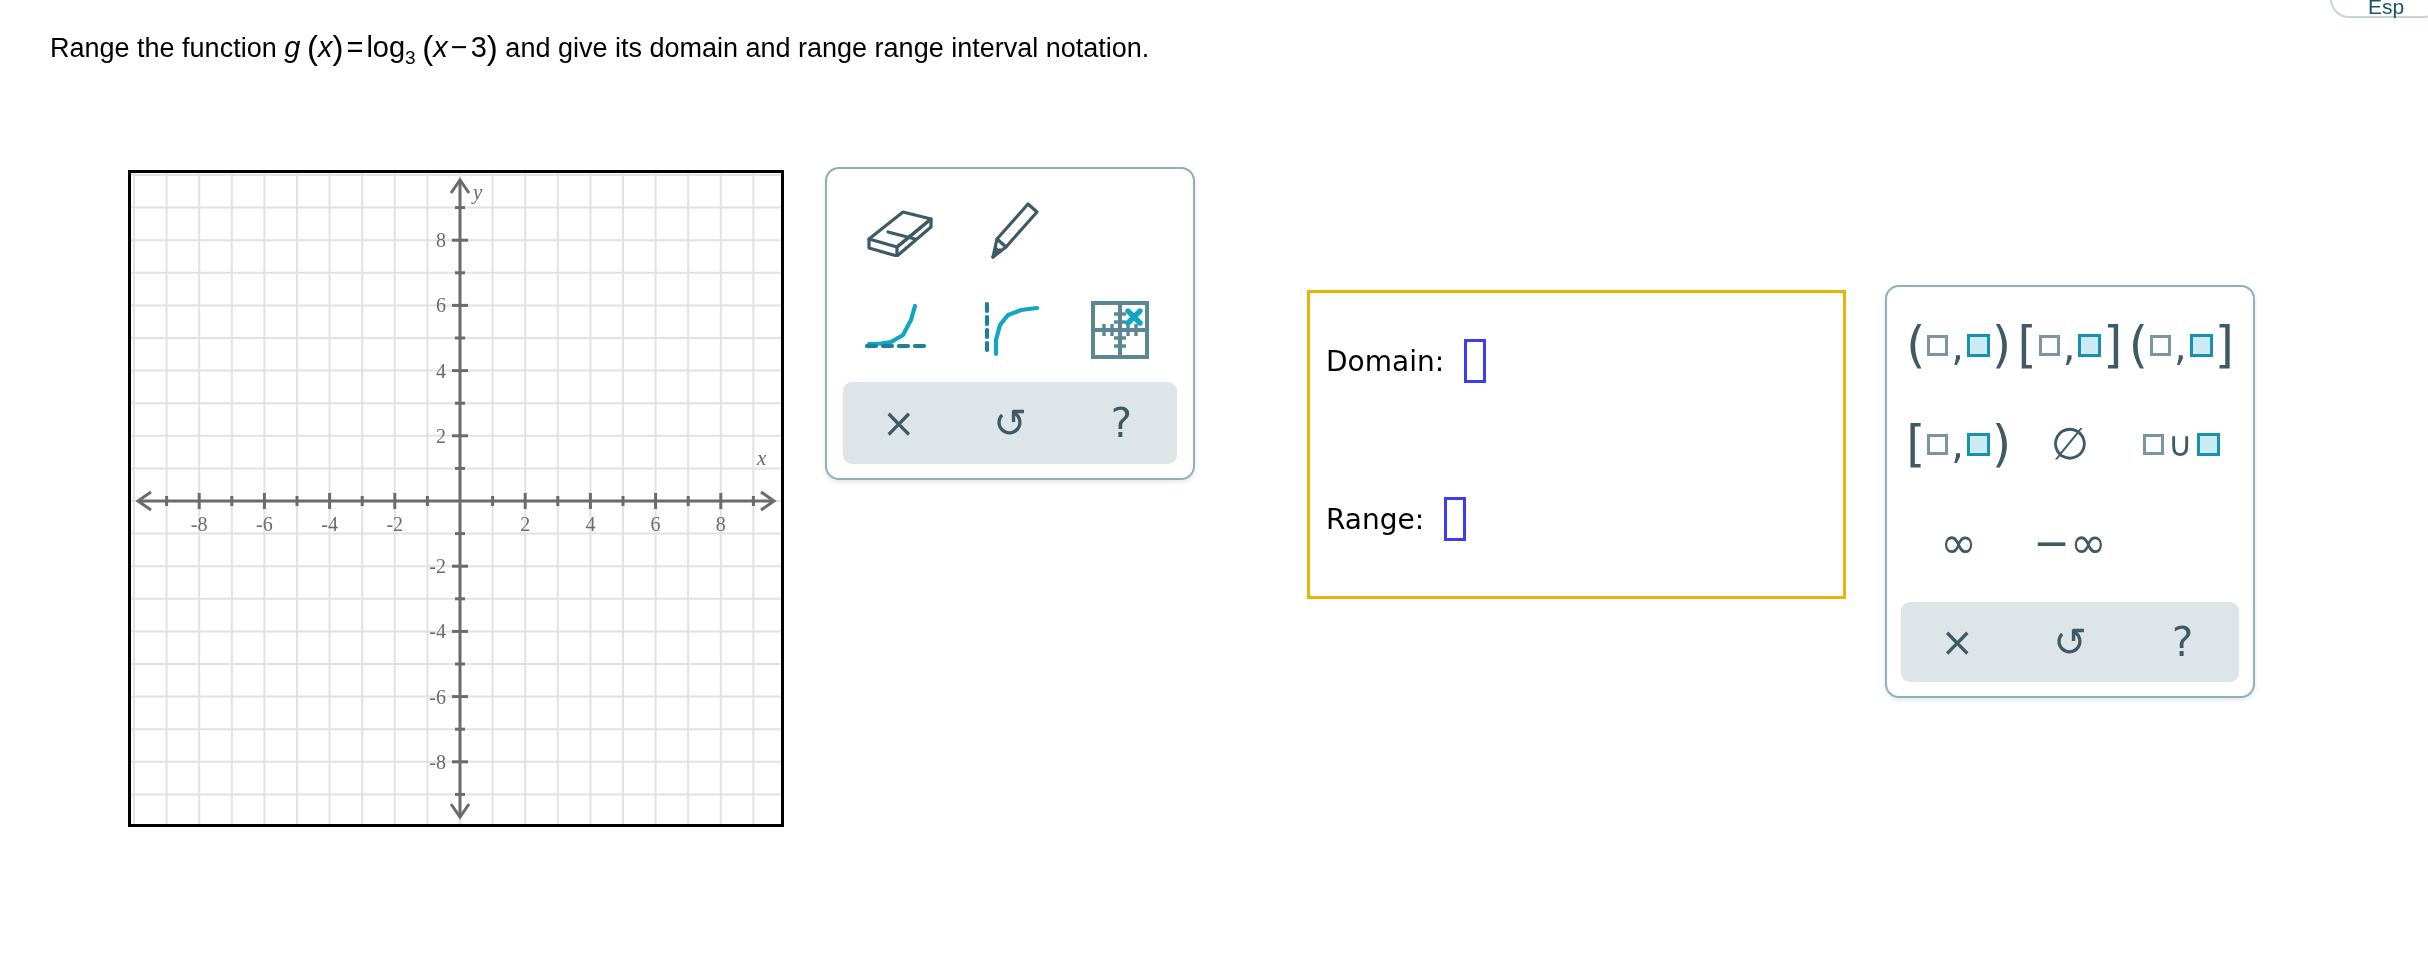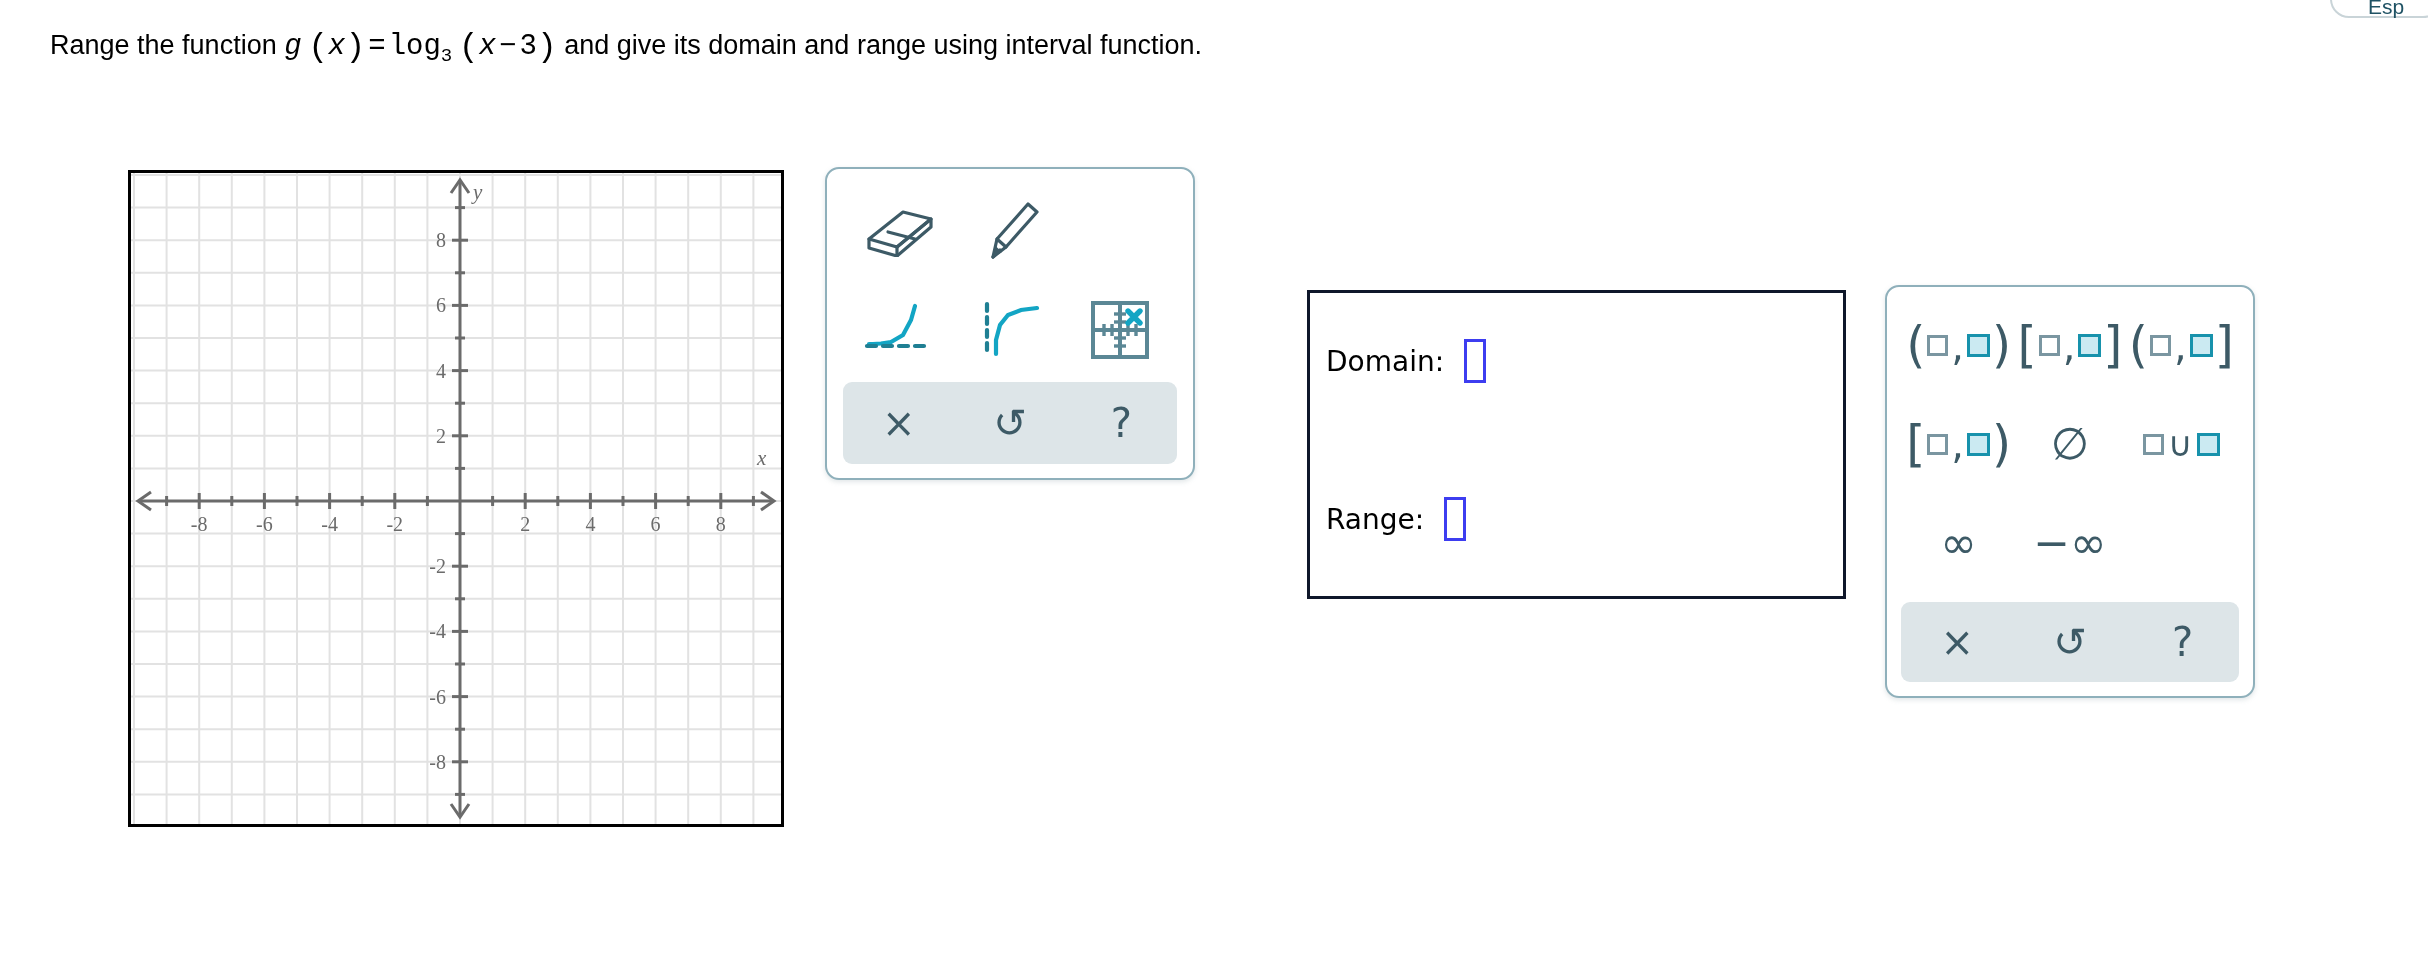--- a/index.html
+++ b/index.html
@@ -19,21 +19,21 @@
   #prompt {
     position: absolute;
     left: 50px;
     top: 28px;
     font-size: 27px;
     color: #000000;
     white-space: nowrap;
     line-height: 1.2;
   }
   .math {
-    font-family: Liberation Mono, monospace;
+    font-family: Liberation Sans, sans-serif;
     font-size: 29px;
   }
   .mi { font-style: italic; }
   .paren { font-size: 33px; vertical-align: -2px; }
   .sub {
     font-size: 19px;
     vertical-align: -7px;
   }
   .op { padding: 0 3px; }
 
@@ -124,21 +124,21 @@
     margin: 0 -2px;
   }
 
   
   #answer-box {
     position: absolute;
     left: 1307px;
     top: 290px;
     width: 539px;
     height: 309px;
-    border: 3px solid #0f172a;
+    border: 3px solid #eab308;
     box-sizing: border-box;
     background: #ffffff;
   }
   .ans-row {
     position: absolute;
     display: flex;
     align-items: center;
     gap: 20px;
   }
   #row-domain { left: 16px; top: 46px; }
@@ -219,21 +219,21 @@
     cursor: pointer;
     font-family: "DejaVu Sans", sans-serif;
   }
 </style>
 </head>
 <body>
 
 <div id="prompt">
   <span>Range the function</span>
   <span class="math"><span class="mi">g</span><span class="paren"> (</span><span class="mi">x</span><span class="paren">)</span><span class="op">=</span><span>log</span><span class="sub">3</span><span class="paren"> (</span><span class="mi">x</span><span class="op">−</span><span>3</span><span class="paren">)</span></span>
-  <span>and give its domain and range using interval function.</span>
+  <span>and give its domain and range range interval notation.</span>
 </div>
 
 <div id="esp-pill">Esp</div>
 
 <div id="graph-wrap">
   <svg id="graph-svg" viewBox="0 0 650 651" preserveAspectRatio="none">
     <g id="gridlines">
         <line x1="3" y1="0" x2="3" y2="651" stroke="#e2e2e2" stroke-width="2"></line>
         <line x1="35.599999999999966" y1="0" x2="35.599999999999966" y2="651" stroke="#e2e2e2" stroke-width="2"></line>
         <line x1="0" y1="621.4000000000001" x2="650" y2="621.4000000000001" stroke="#e2e2e2" stroke-width="2"></line>

